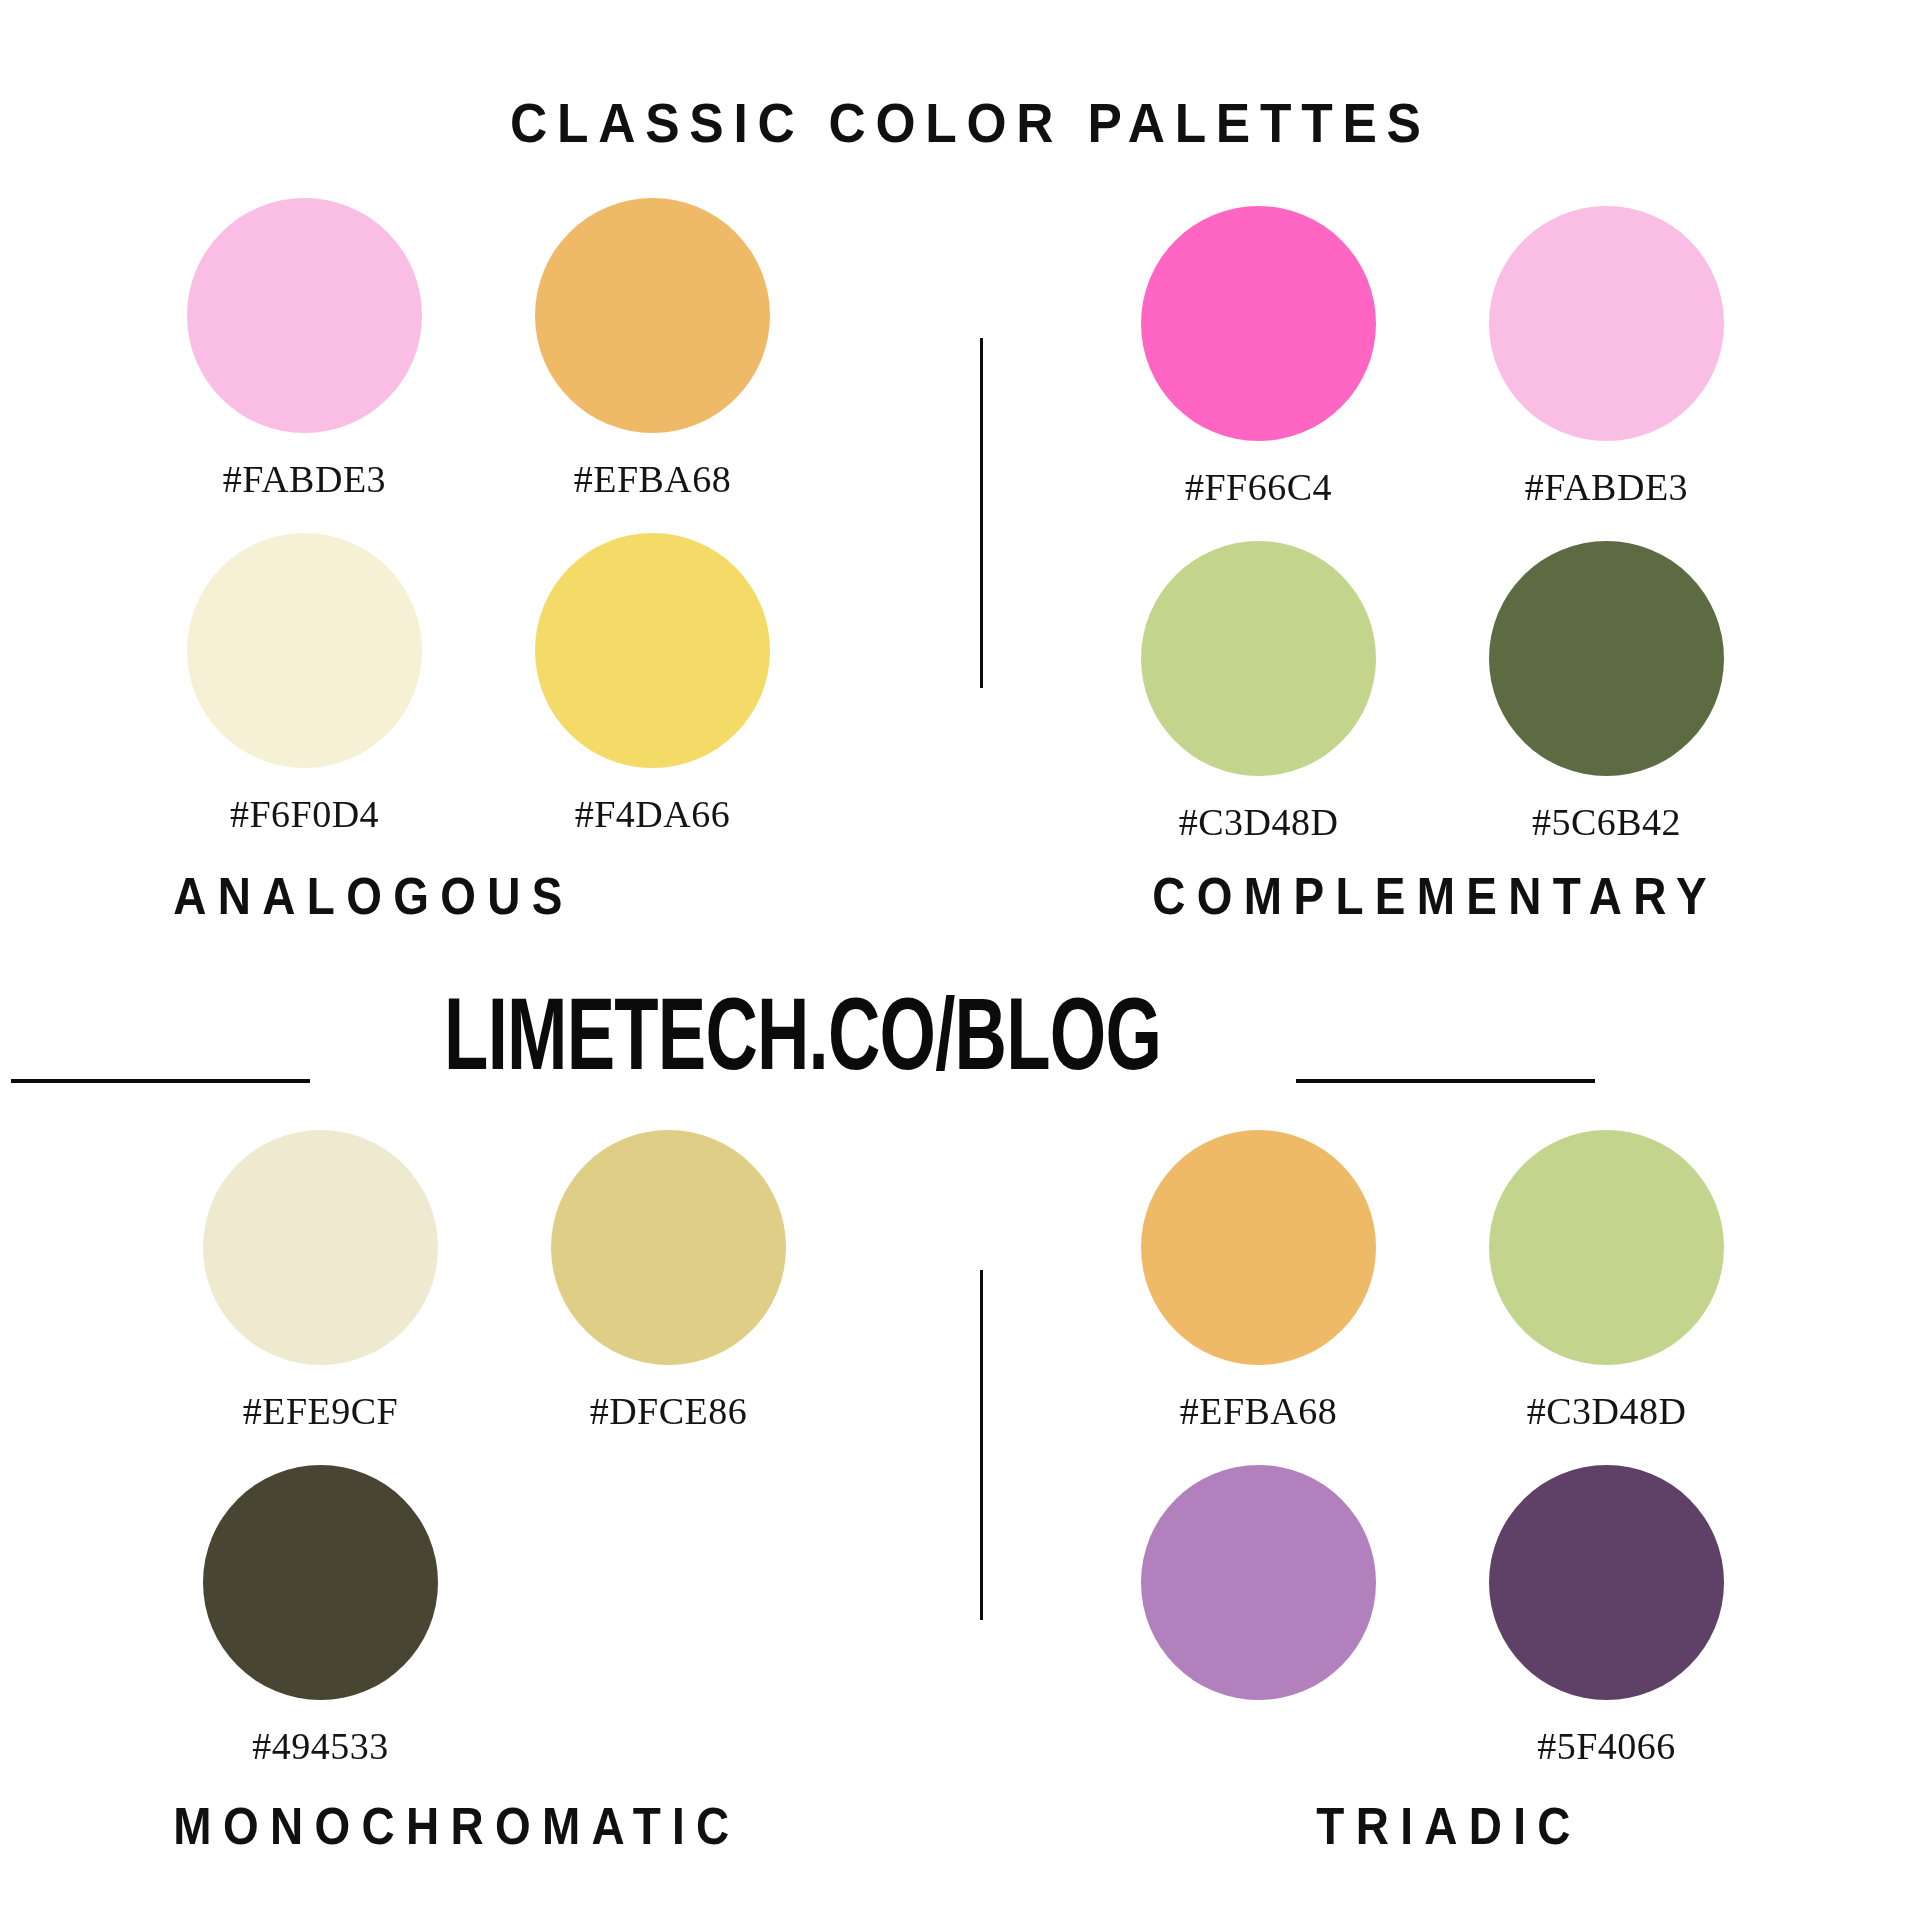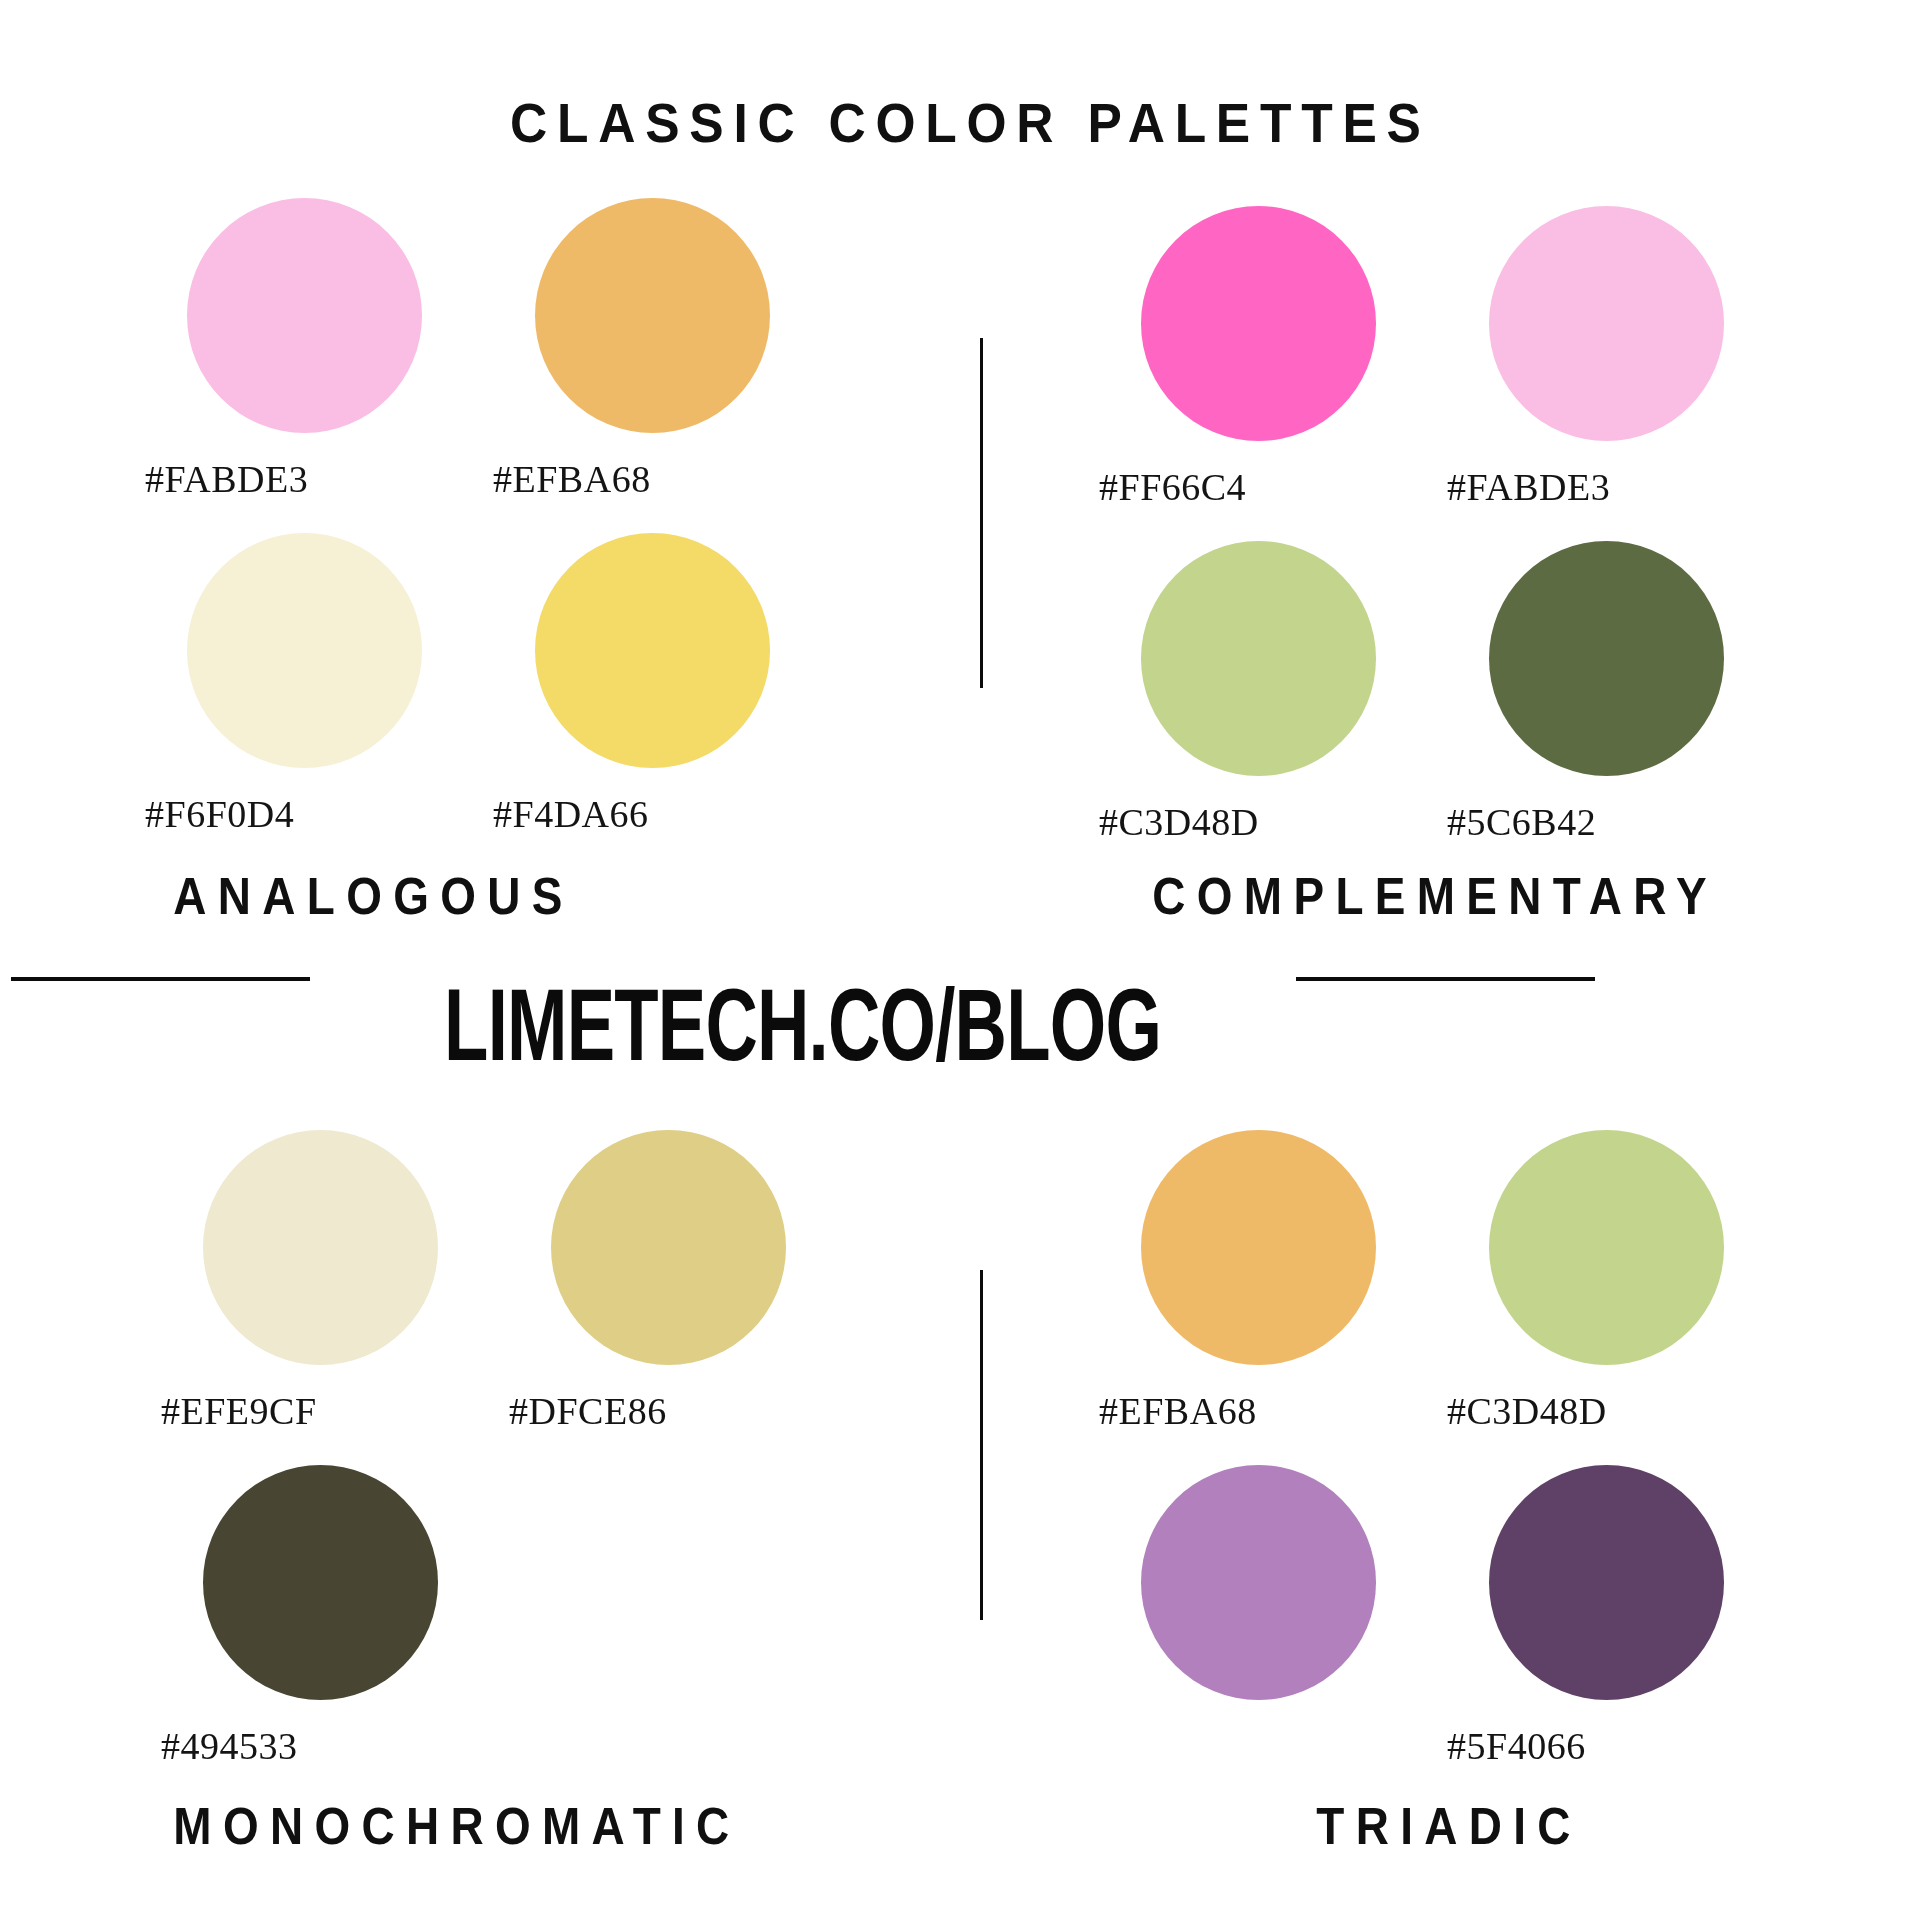--- a/index.html
+++ b/index.html
@@ -47,21 +47,21 @@
 
   .swatch-grid {
     display: grid;
     grid-template-columns: 319px 319px;
     grid-template-rows: auto auto;
     column-gap: 29px;
     row-gap: 33px;
   }
   .swatch {
     width: 319px;
-    text-align: left;
+    text-align: center;
   }
   .swatch-dot {
     width: 235px;
     height: 235px;
     border-radius: 50%;
     margin: 0 auto 0 auto;
   }
   .swatch-label {
     font-family: "Liberation Serif", "DejaVu Serif", serif;
     font-size: 38px;
@@ -107,21 +107,21 @@
   #divider-bottom { top: 1270px; height: 350px; }
 
   
   #url-band {
     position: absolute;
     left: 0;
     top: 977px;
     width: 1606px;
     height: 106px;
     display: flex;
-    align-items: flex-start;
+    align-items: flex-end;
     justify-content: center;
   }
   .h-rule {
     height: 3.9px;
     background: #0b0b0b;
     width: 299px;
     flex: 0 0 auto;
   }
   #url-text {
     font-family: "Liberation Sans Narrow", "Liberation Sans", sans-serif;

